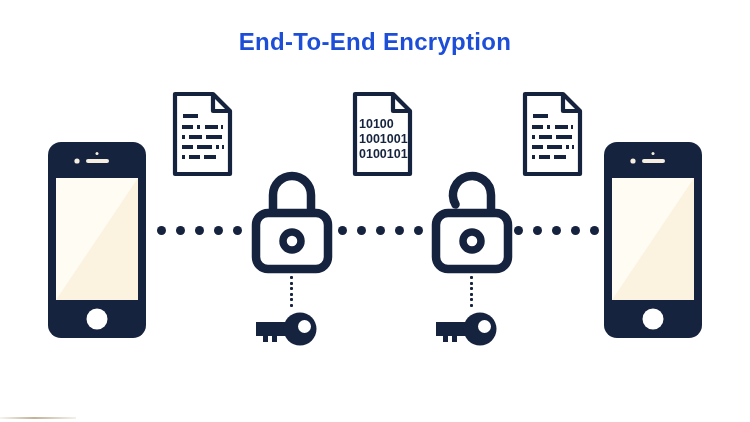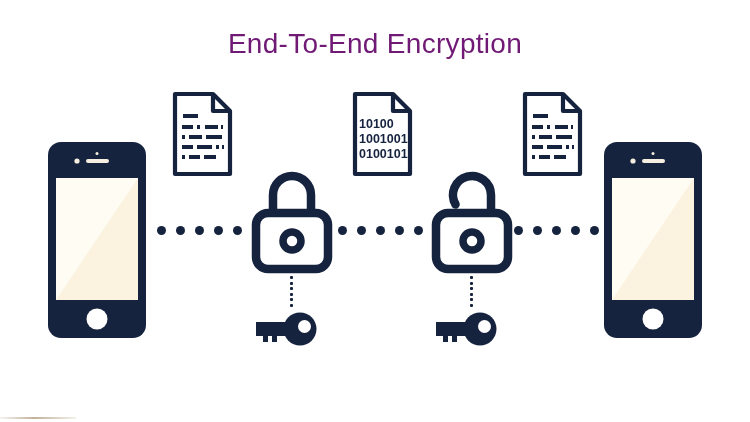--- a/index.html
+++ b/index.html
@@ -1,19 +1,19 @@
 <!DOCTYPE html>
 <html><head>
 <meta charset="utf-8">
 <style>
   html,body{margin:0;padding:0;background:#FFFFFF;}
   body{width:750px;height:422px;font-family:"Liberation Sans",sans-serif;}
   .canvas{position:relative;width:750px;height:422px;background:#FFFFFF;overflow:hidden;}
   .title{position:absolute;top:28px;left:0;width:750px;text-align:center;
-         font-size:28px;font-weight:normal;letter-spacing:.3px;color:#701a75;margin:0;}
+         font-size:24px;font-weight:bold;letter-spacing:.3px;color:#1d4ed8;margin:0;}
   .abs{position:absolute;}
   
   .ink{fill:#16233E;}
   .stroke-ink{stroke:#16233E;fill:none;}
   .doc-body{fill:#FFFFFF;stroke:#16233E;stroke-width:4.2;stroke-linejoin:round;}
   .doc-line{stroke:#16233E;stroke-width:4;fill:none;}
   .bin-text{font-family:"Liberation Sans",sans-serif;font-weight:bold;font-size:12.5px;fill:#16233E;}
   .hdots{display:flex;gap:10px;}
   .hdot{width:9px;height:9px;border-radius:50%;background:#16233E;}
   .vdots{display:flex;flex-direction:column;gap:2.5px;align-items:center;}

